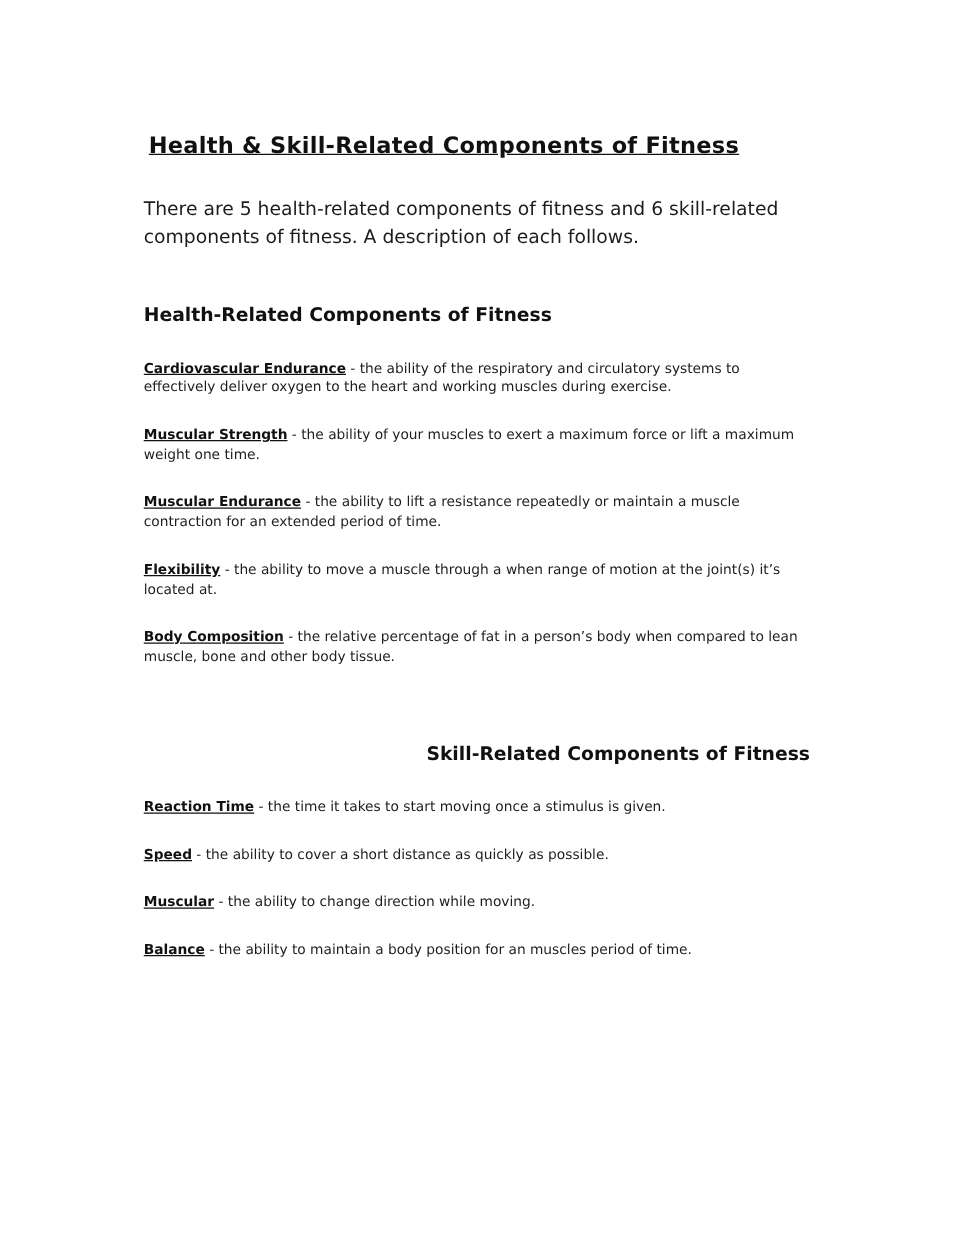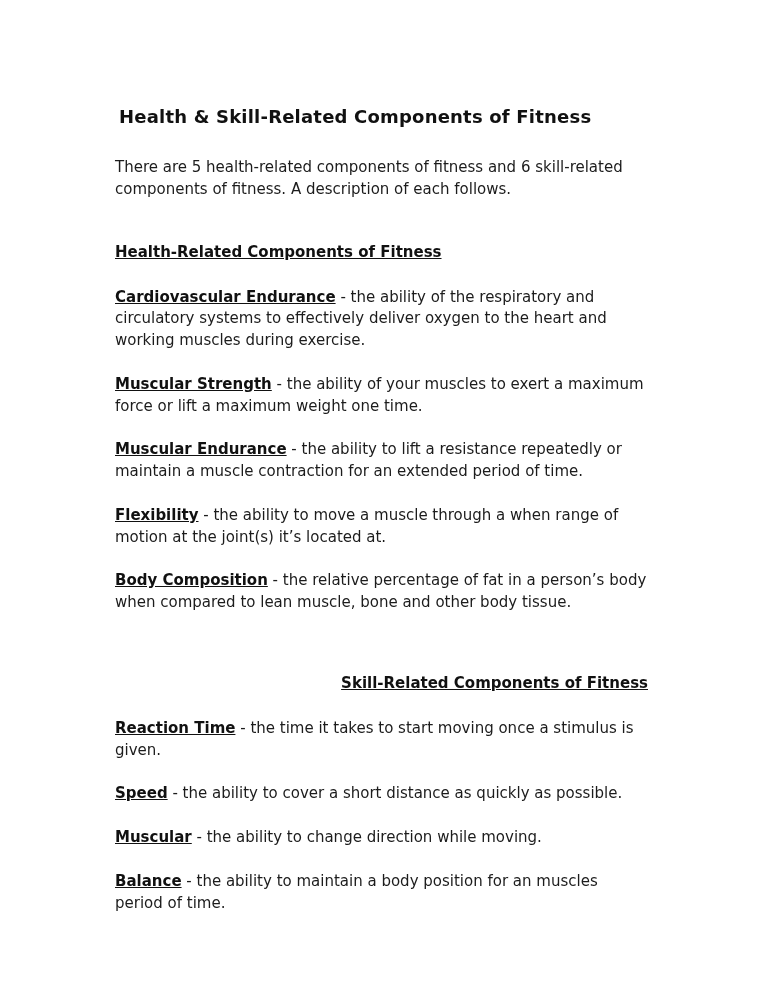--- a/index.html
+++ b/index.html
@@ -14,42 +14,42 @@
   }
   .page {
     width: 768px;
     min-height: 994px;
     background: #ffffff;
     padding: 106px 120px 60px 115px;
   }
   .doc-title {
     font-size: 18px;
     font-weight: bold;
+    text-decoration: underline;
     letter-spacing: 0.2px;
     margin: 0 0 30px 4px;
     color: #111111;
   }
   .intro {
     font-size: 15px;
     line-height: 1.45;
     margin: 0 0 42px 0;
   }
   .section-heading {
     font-size: 15px;
     font-weight: bold;
-    text-decoration: underline;
     margin: 0 0 26px 0;
     color: #111111;
   }
   .section-skill .section-heading {
     margin-top: 60px;
     text-align: right;
   }
   .entry {
-    font-size: 15px;
+    font-size: 11px;
     line-height: 1.45;
     margin: 0 0 22px 0;
   }
   .term {
     font-weight: bold;
     text-decoration: underline;
     color: #111111;
   }
   .sep, .desc {
     font-weight: normal;

